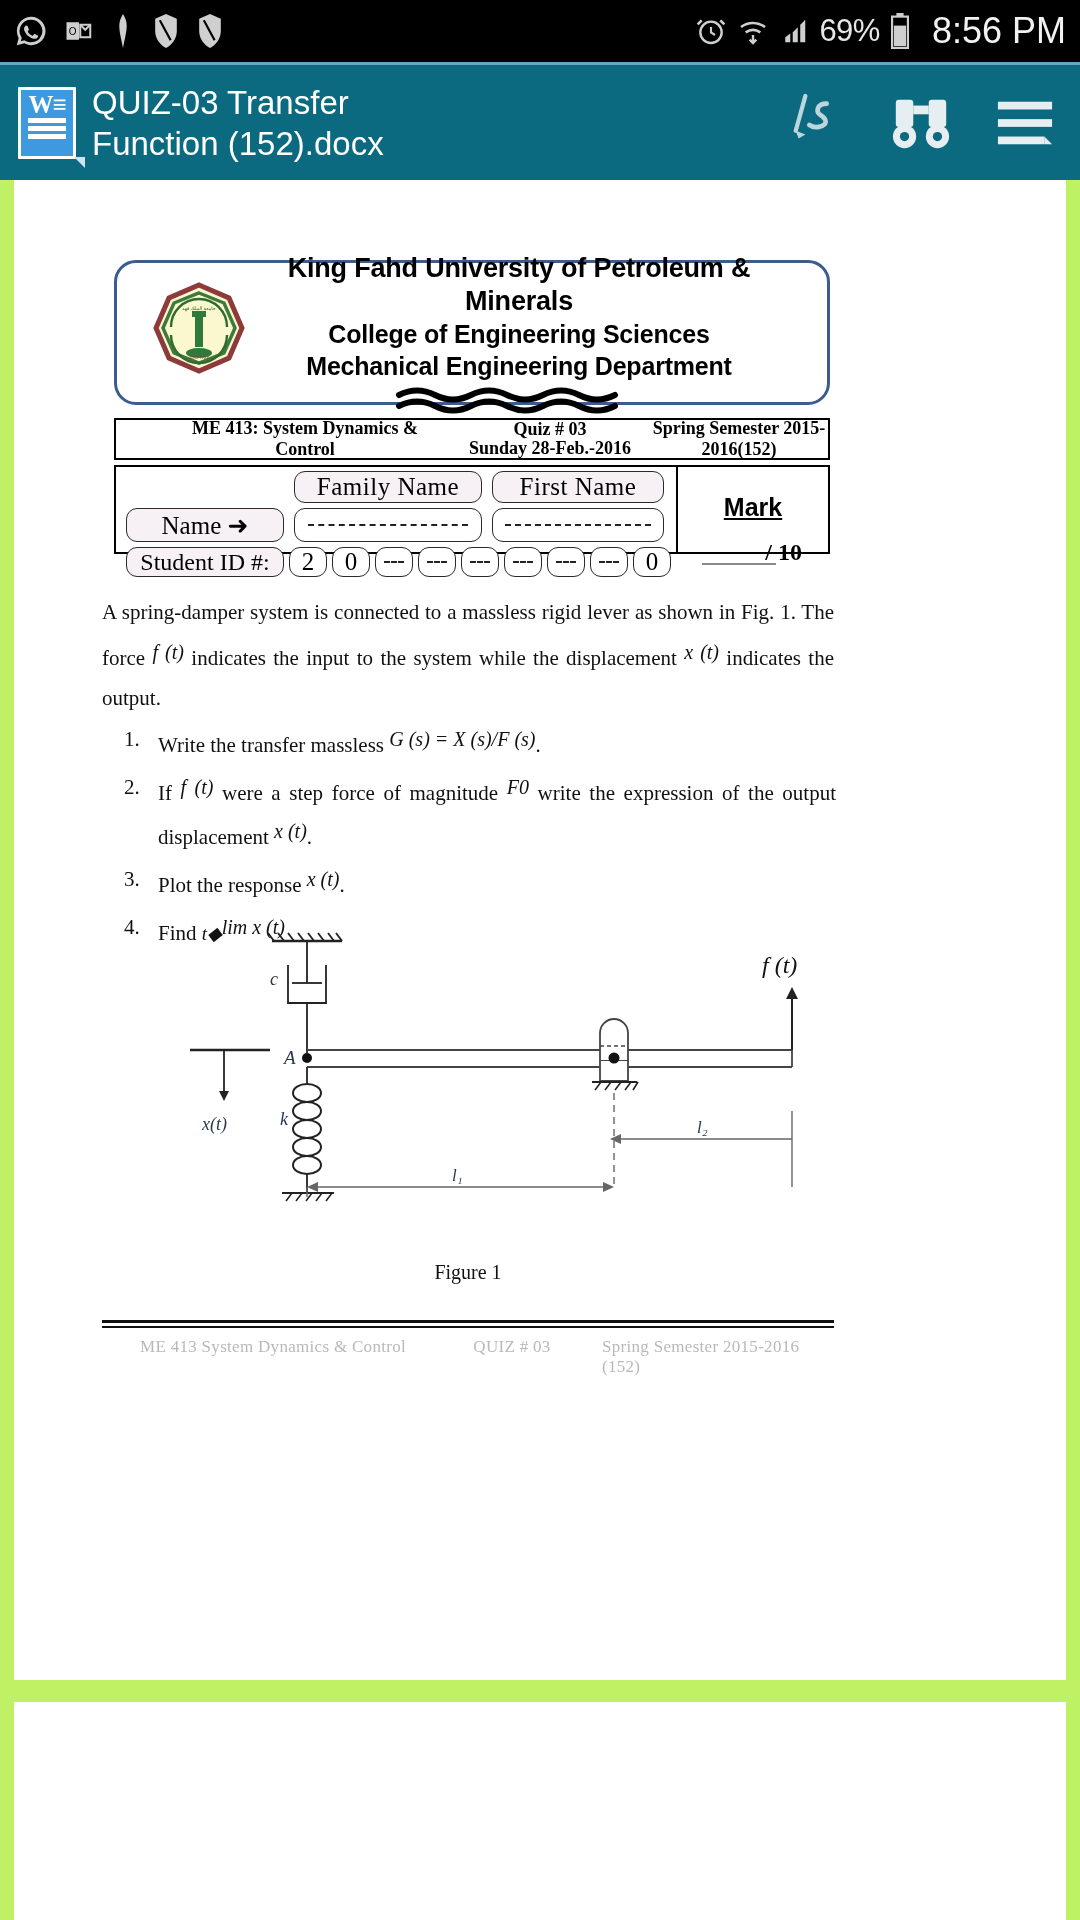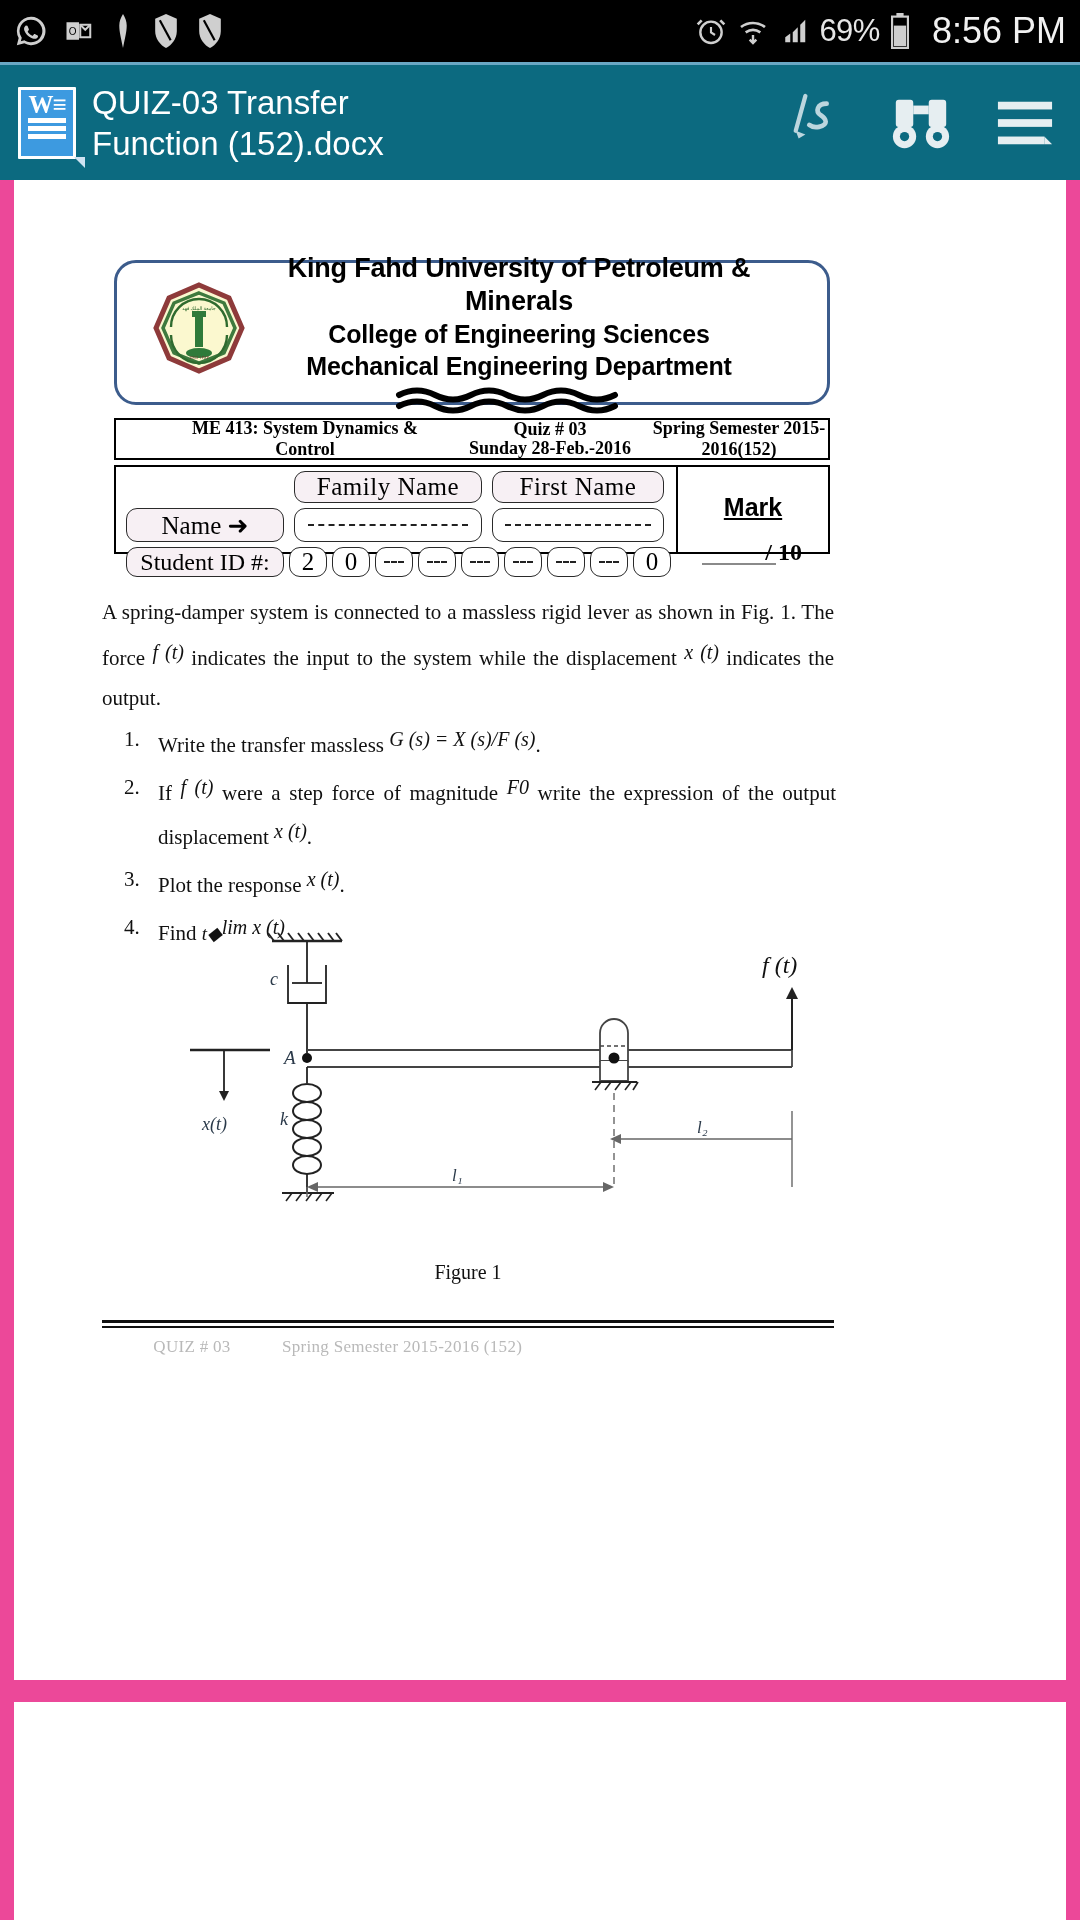--- a/index.html
+++ b/index.html
@@ -51,21 +51,21 @@
     transform:rotate(0deg);
   }
   .apptitle{
     flex:1; font-family:"Liberation Sans", sans-serif;
     font-size:33px; line-height:41px; font-weight:normal; color:#ffffff;
   }
   .appicons{ display:flex; align-items:center; gap:44px; padding-right:8px; }
   .appicons .ai{ display:flex; align-items:center; justify-content:center; }
 
   
-  .docview{ position:absolute; top:180px; left:0; right:0; bottom:0; background:#ec4899; }
+  .docview{ position:absolute; top:180px; left:0; right:0; bottom:0; background:#bef264; }
   .page{
     background:#fff; margin:0 14px; position:relative;
   }
   .page1{ height:1500px; padding:0; }
   .page2{ height:320px; margin-top:22px; }
 
   
   .hdrbox{
     position:absolute; left:100px; top:80px; width:716px; height:145px;
     border:3px solid #3c5c8c; border-radius:22px; background:#fff;
@@ -494,20 +494,21 @@
         <path d="M512 262 l-11 -5 v10 z" fill="#666"></path>
         <text x="350" y="256" font-family="Liberation Serif, serif" font-style="italic" font-size="17" fill="#2b3a4a">l₁</text>
       </svg>
       <div class="figcap">Figure 1</div>
     </div>
 
     <div class="footer">
       <div class="fline1"></div>
       <div class="fline2"></div>
       <div class="ftext">
+        <span class="f-l">ME 413 System Dynamics &amp; Control</span>
         <span class="f-m">QUIZ # 03</span>
         <span class="f-r">Spring Semester 2015-2016 (152)</span>
       </div>
     </div>
 
   </div>
 
   <div class="page page2">
     
   </div>

